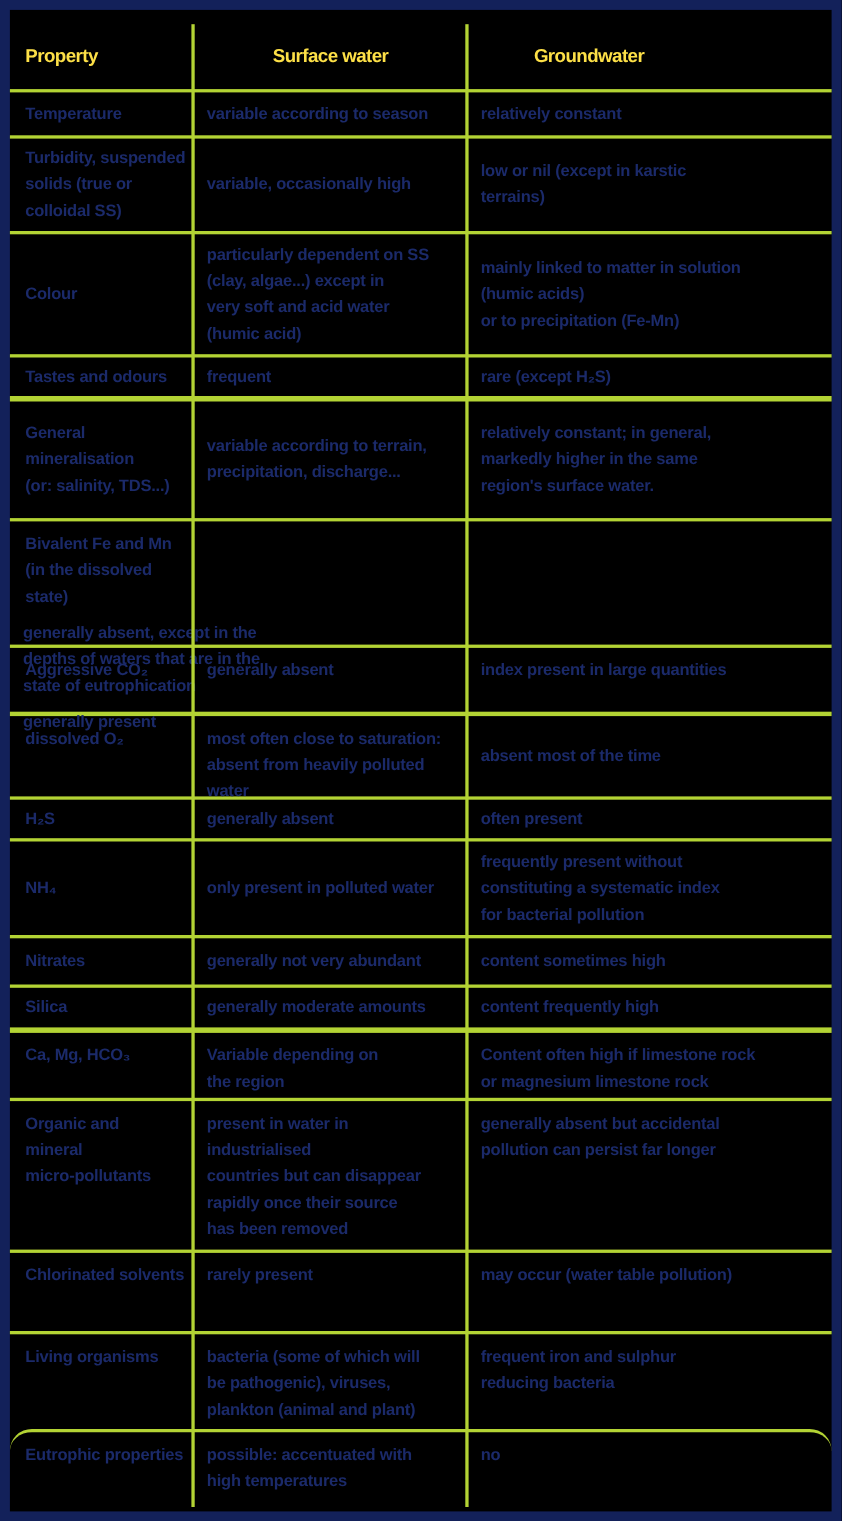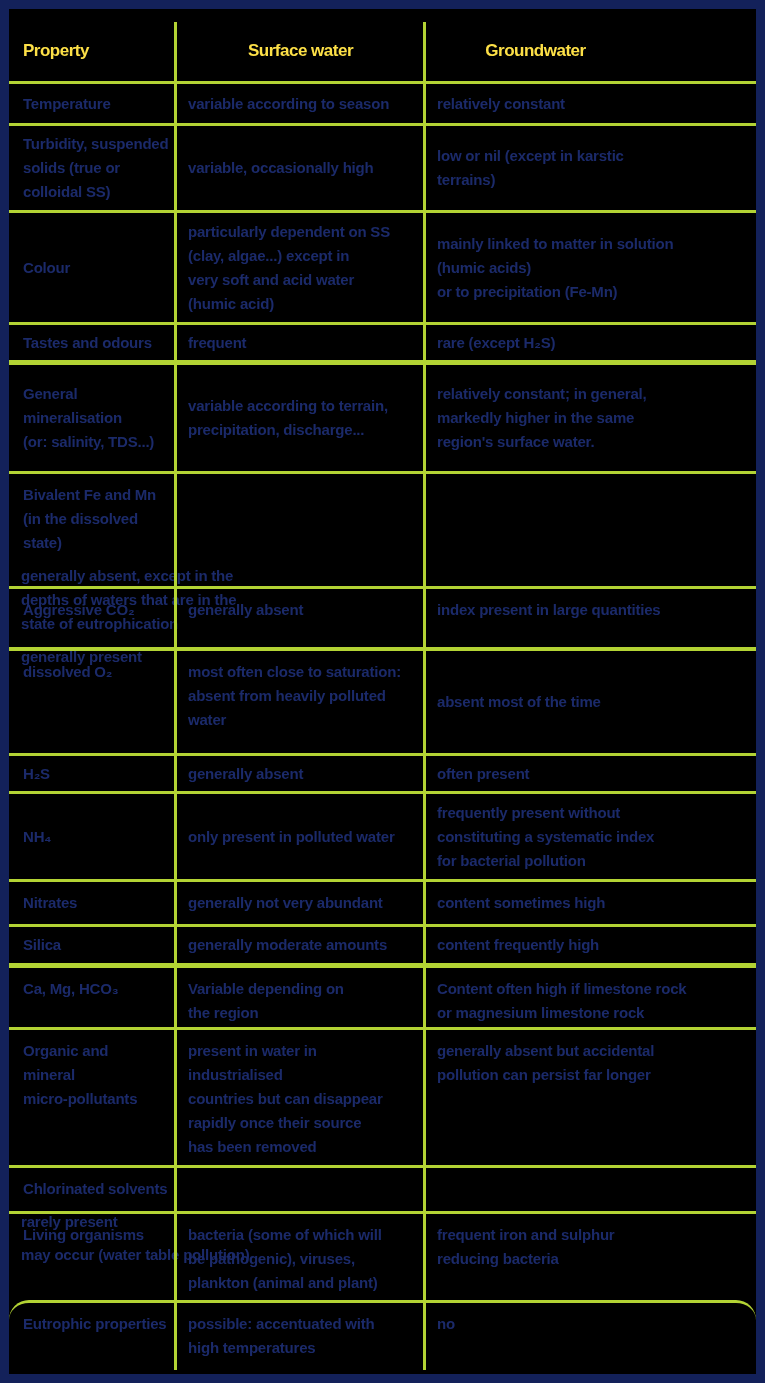--- a/index.html
+++ b/index.html
@@ -52,28 +52,28 @@
   .head.c3 { align-items: center; padding-left: 0; padding-right: 110px; }
   
   .hrow { height: 72px; }
   .r1  { height: 42px; }
   .r2  { height: 87px; }
   .r3  { height: 112px; }
   .r4  { height: 38px; }
   .r5  { height: 111px; border-top-width: 5px; }
   .r6  { height: 115px; flex-direction: column; }
   .r7  { height: 61px; }
-  .r8  { height: 106px; border-top-width: 4px; }
+  .r8  { height: 77px; border-top-width: 4px; }
   .r9  { height: 38px; }
   .r10 { height: 88px; }
   .r11 { height: 45px; }
   .r12 { height: 39px; }
   .r13 { height: 64px; border-top-width: 5px; }
   .r14 { height: 138px; }
-  .r15 { height: 46px; flex-direction: column; }
+  .r15 { height: 74px; }
   .r16 { height: 89px; }
   .r17 { height: 80px; border-radius: 20px; }
 </style>
 </head>
 <body>
 
 <div class="frame">
 
   <div class="vline v1"></div>
   <div class="vline v2"></div>

